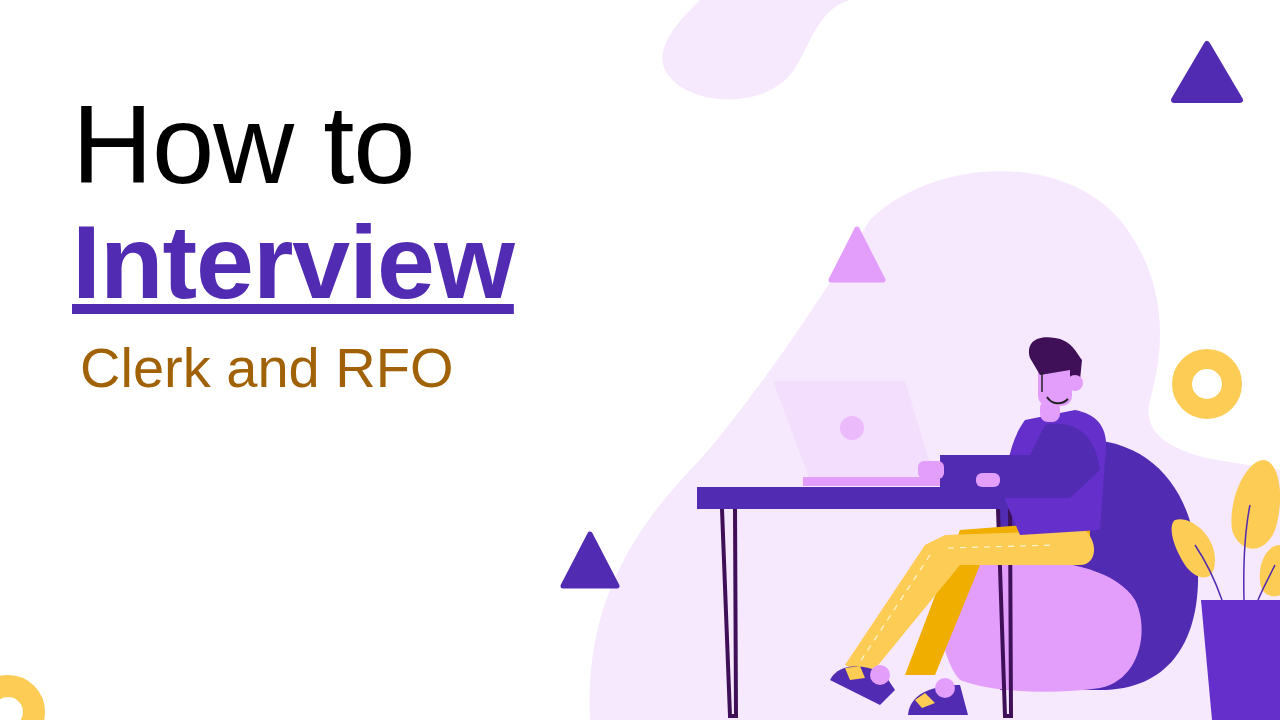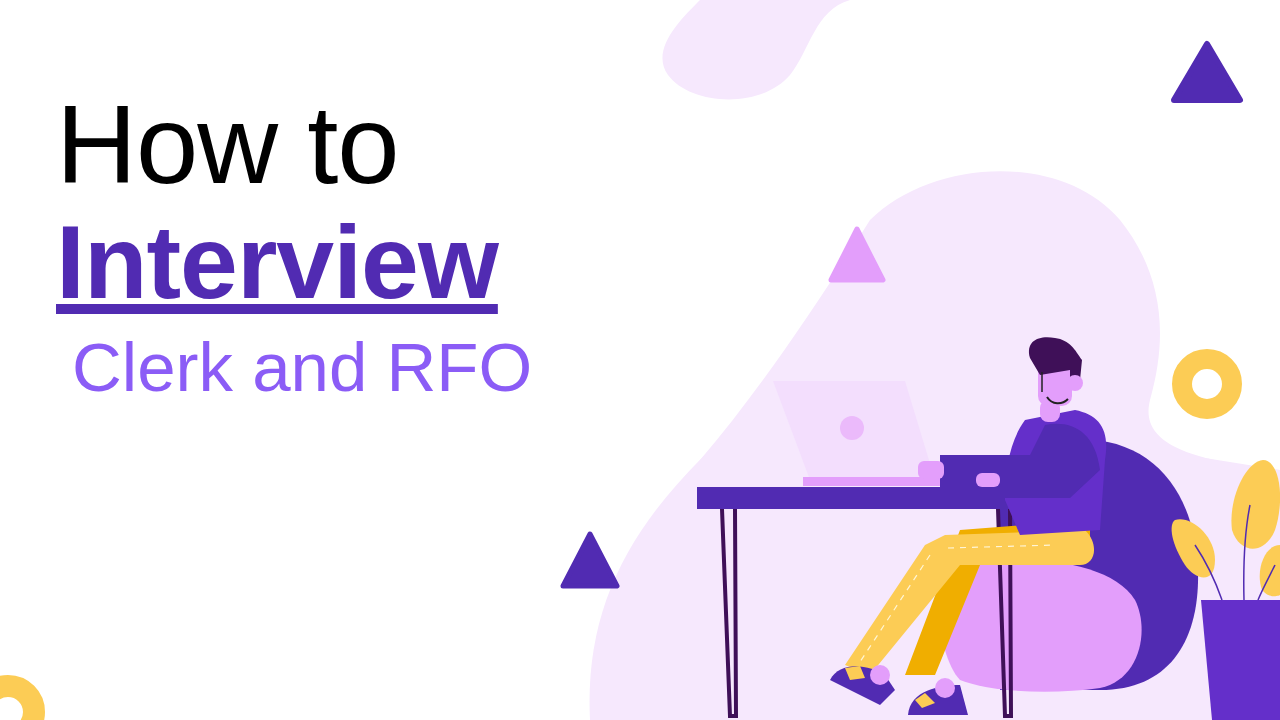--- a/index.html
+++ b/index.html
@@ -1,24 +1,24 @@
 <!DOCTYPE html>
 <html><head>
 <meta charset="utf-8">
 <style>
   html, body { margin: 0; padding: 0; }
   body {
     width: 1280px; height: 720px; overflow: hidden;
     background: #ffffff; position: relative;
     font-family: "Liberation Sans", "DejaVu Sans", sans-serif;
   }
-  .title-block { position: absolute; left: 56px; top: 84px; z-index: 5; }
+  .title-block { position: absolute; left: 72px; top: 84px; z-index: 5; }
   .line-1 { font-size: 112px; line-height: 122px; color: #000; font-weight: 400; letter-spacing: -1px; margin: 0; }
   .line-2 { font-size: 104px; line-height: 112px; color: #512bb2; font-weight: 700; letter-spacing: -1px; margin: 0; text-decoration: underline; }
-  .line-3, .line-4 { font-size: 69px; line-height: 76px; color: #8b5cf6; font-weight: 400; margin: 16px; }
+  .line-3, .line-4 { font-size: 56px; line-height: 76px; color: #a16207; font-weight: 400; margin: 8px; }
   .line-3 { margin-top: 12px; }
   svg.art { position: absolute; left: 0; top: 0; width: 1280px; height: 720px; z-index: 1; }
 </style>
 </head>
 <body>
 
 <svg class="art" viewBox="0 0 1280 720" xmlns="http://www.w3.org/2000/svg">
 
   <path d="M700 0 C 680 20, 650 50, 668 75 C 690 105, 760 110, 790 75 C 810 50, 815 10, 850 0 Z" fill="#f6e8fd"></path>
 

